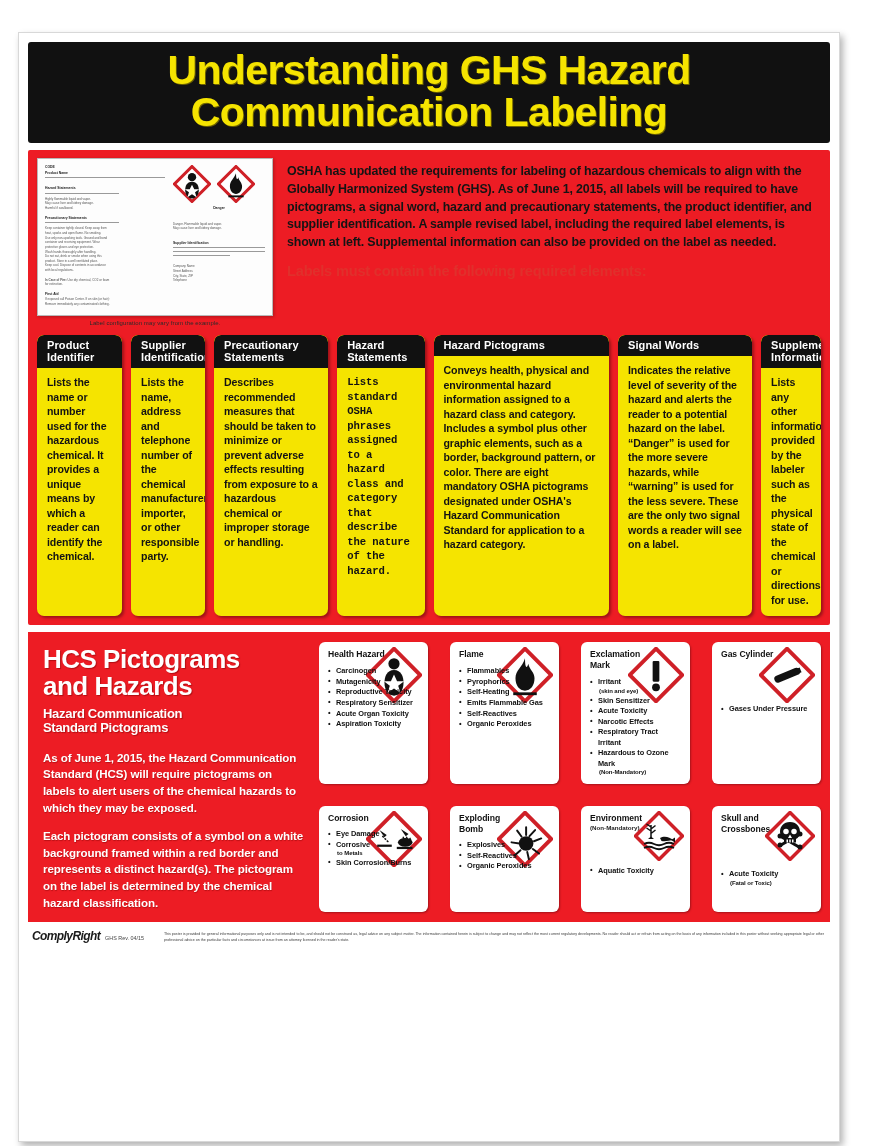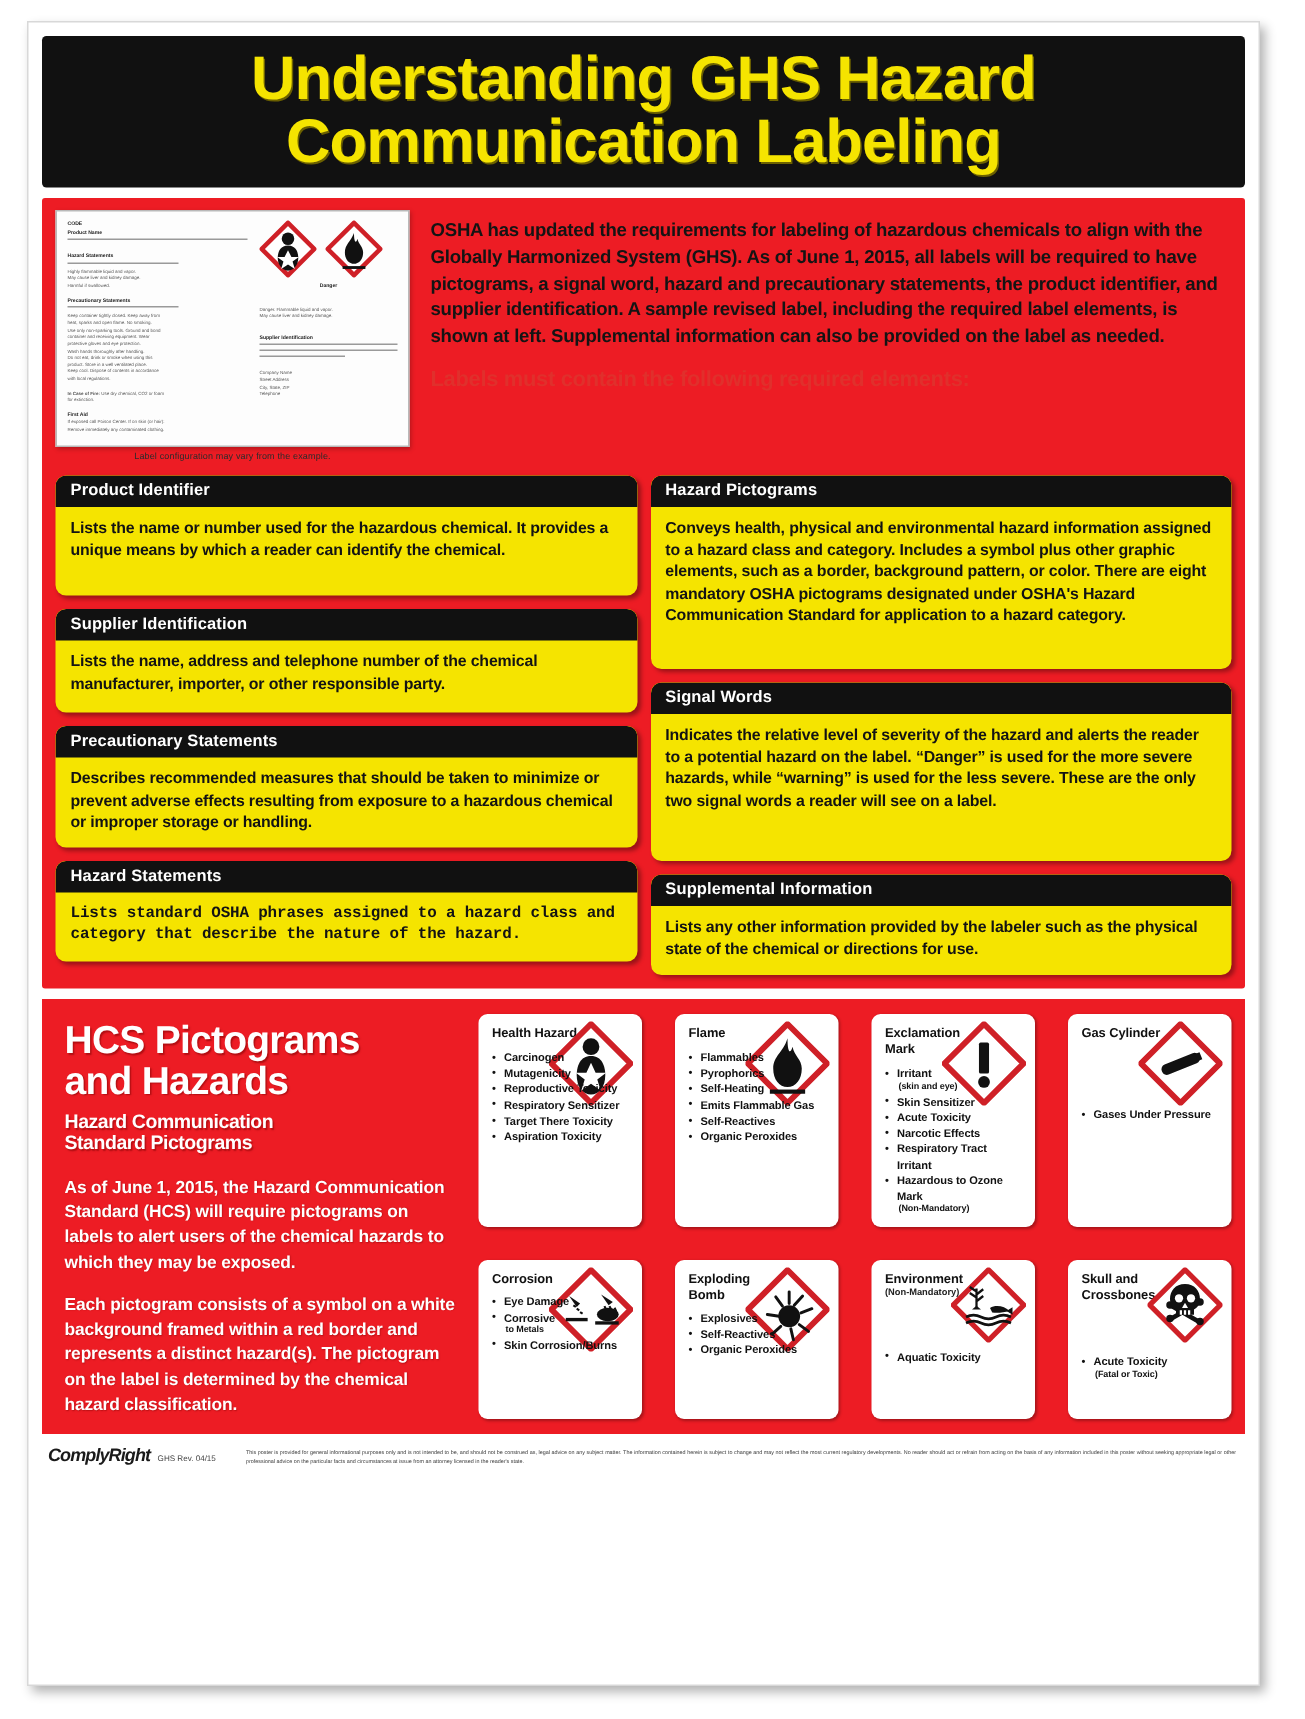--- a/index.html
+++ b/index.html
@@ -4,21 +4,21 @@
 <style>
   * { box-sizing: border-box; margin: 0; padding: 0; }
   body {
     width: 870px; height: 1146px;
     background: #ffffff;
     font-family: "Liberation Sans", sans-serif;
     overflow: hidden;
   }
   .poster {
     position: absolute;
-    left: 18px; top: 14px;
+    left: 18px; top: 32px;
     width: 822px; height: 1110px;
     background: #ffffff;
     border: 1px solid #d8d8d8;
     box-shadow: 3px 4px 7px rgba(0,0,0,0.30);
     padding: 9px 9px 0 9px;
     display: flex;
     flex-direction: column;
   }
 
   
@@ -87,21 +87,21 @@
     font-size: 14.6px;
     font-weight: bold;
     margin-top: 12px;
     letter-spacing: -0.2px;
   }
 
   
   .elements-grid {
     display: flex; gap: 9px; margin-top: 9px;
   }
-  .elements-col { flex: 1; display: flex; flex-direction: column; gap: 9px; }
+  .elements-col { flex: 1; display: flex; flex-direction: row; gap: 9px; }
 
   .ebox {
     background: #f5e400;
     border-radius: 7px;
     box-shadow: 2px 2px 3px rgba(0,0,0,0.35);
     overflow: hidden;
   }
   .ebox-head {
     background: #111111;
     color: #ffffff;
@@ -358,21 +358,21 @@
             <circle cx="50" cy="30" r="10" fill="#111"></circle>
             <path d="M50 41 C37 41 33 53 33 64 C33 77 40 87 50 87 C60 87 67 77 67 64 C67 53 63 41 50 41Z" fill="#111"></path>
             <path d="M50 49 L55.5 61 L68 61 L57.5 69 L61.5 82 L50 74 L38.5 82 L42.5 69 L32 61 L44.5 61 Z" fill="#fff"></path>
           </svg>
         </div>
         <ul class="picto-list">
           <li>Carcinogen</li>
           <li>Mutagenicity</li>
           <li>Reproductive Toxicity</li>
           <li>Respiratory Sensitizer</li>
-          <li>Target There Toxicity</li>
+          <li>Acute Organ Toxicity</li>
           <li>Aspiration Toxicity</li>
         </ul>
       </div>
 
       <div class="picto-card">
         <div class="picto-title">Flame</div>
         <div class="picto-diamond">
           <svg width="56" height="56" viewBox="0 0 100 100">
             <polygon points="50,3 97,50 50,97 3,50" fill="#fff" stroke="#cf2027" stroke-width="7"></polygon>
             <path d="M50 20 C45 37 33 41 33 56 C33 69 40 78 50 78 C60 78 67 69 67 56 C67 45 58 41 56 30 C53.5 39 50 38 50 20Z" fill="#111"></path>

